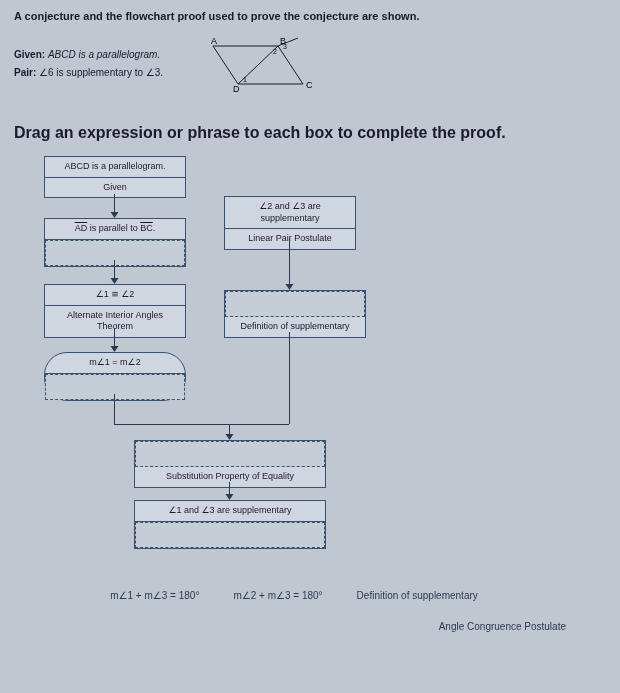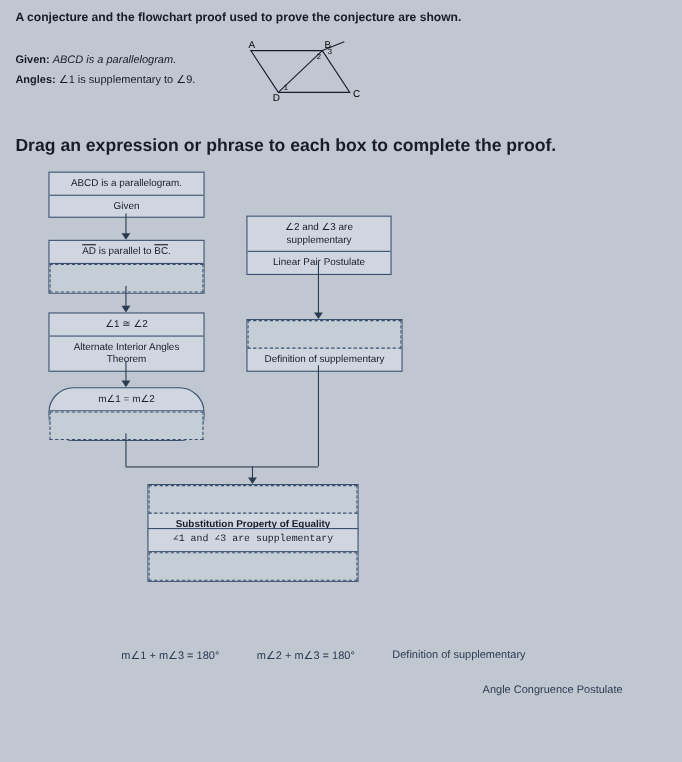--- a/index.html
+++ b/index.html
@@ -99,22 +99,22 @@
 <div class="page">
   <div class="header">A conjecture and the flowchart proof used to prove the conjecture are shown.</div>
 
   <div class="given-prove">
     <div class="gp-text">
       <div>
         <b>Given:</b>
         <i>ABCD is a parallelogram.</i>
       </div>
       <div>
-        <b>Angles:</b>
-        <span>∠1 is supplementary to ∠9.</span>
+        <b>Pair:</b>
+        <span>∠6 is supplementary to ∠3.</span>
       </div>
     </div>
     <svg class="figure" viewBox="0 0 150 60">
       <polygon points="30,12 95,12 120,50 55,50" fill="none" stroke="#1a1a2a" stroke-width="1"></polygon>
       <line x1="95" y1="12" x2="55" y2="50" stroke="#1a1a2a" stroke-width="1"></line>
       <line x1="95" y1="12" x2="115" y2="4" stroke="#1a1a2a" stroke-width="1"></line>
       <text x="28" y="10" font-size="9" textContent="A">A</text>
       <text x="97" y="10" font-size="9">B</text>
       <text x="123" y="54" font-size="9">C</text>
       <text x="50" y="58" font-size="9">D</text>
@@ -166,28 +166,28 @@
       <div class="reason dashed" style="border:1px dashed #3a5070; height:16px;"></div>
     </div>
 
     <div class="conn v" style="left:100px; top:238px; height:30px;"></div>
     <div class="conn h" style="left:100px; top:268px; width:115px;"></div>
     <div class="conn v" style="left:275px; top:176px; height:92px;"></div>
     <div class="conn h" style="left:215px; top:268px; width:60px;"></div>
     <div class="conn v" style="left:215px; top:268px; height:12px;"></div>
     <div class="arrow-down" style="left:215px; top:278px;"></div>
 
-    <div class="fbox" style="left:120px; top:284px; width:190px;font-weight:bold;">
+    <div class="fbox" style="left:120px; top:284px; width:190px;">
       <div class="stmt dashed" style="border:1px dashed #3a5070; height:16px;"></div>
       <div class="reason">Substitution Property of Equality</div>
     </div>
     <div class="conn v" style="left:215px; top:326px; height:14px;"></div>
     <div class="arrow-down" style="left:215px; top:338px;"></div>
 
-    <div class="fbox" style="left:120px; top:324px; width:190px;font-family:Liberation Mono, monospace;">
+    <div class="fbox" style="left:120px; top:344px; width:190px;">
       <div class="stmt">∠1 and ∠3 are supplementary</div>
       <div class="reason dashed" style="border:1px dashed #3a5070; height:16px;"></div>
     </div>
 
     <div class="bank" style="position:absolute; left:0; top:420px; width:560px;">
       <span class="bank-item">m∠1 + m∠3 = 180°</span>
       <span class="bank-item">m∠2 + m∠3 = 180°</span>
       <span class="bank-item">Definition of supplementary</span>
       <span class="bank-item" style="width:100%; text-align:right;">Angle Congruence Postulate</span>
     </div>

